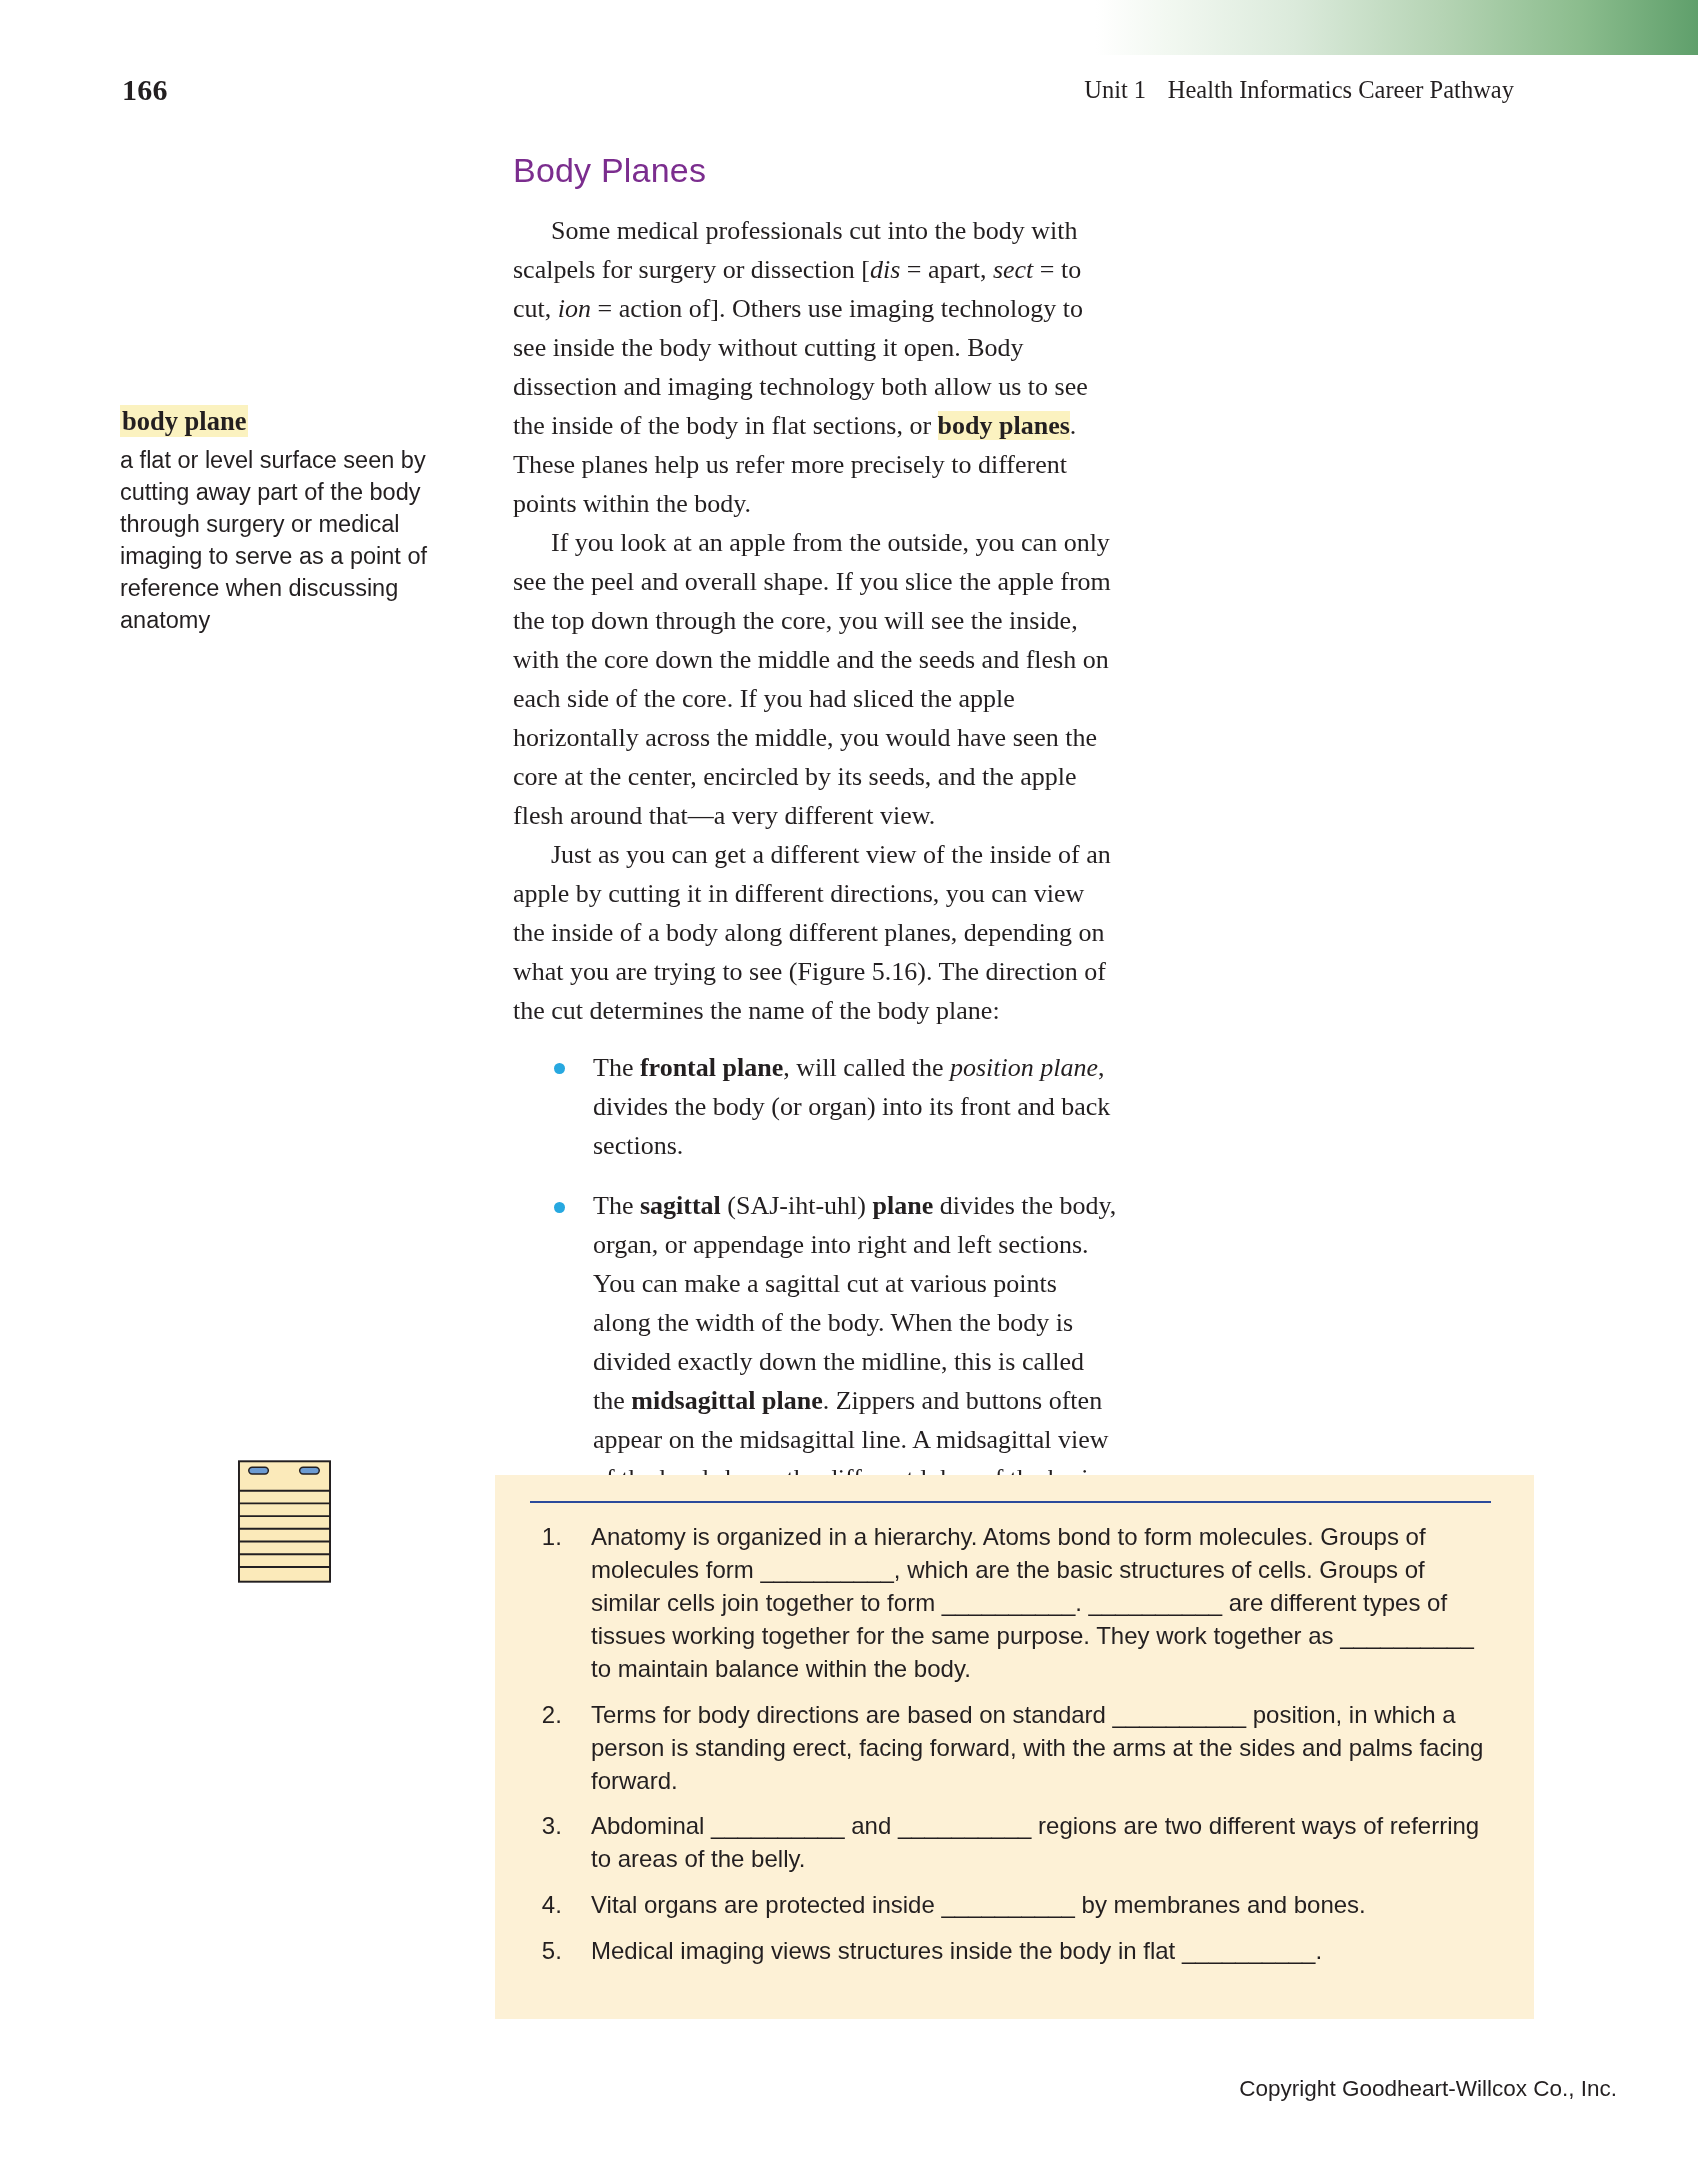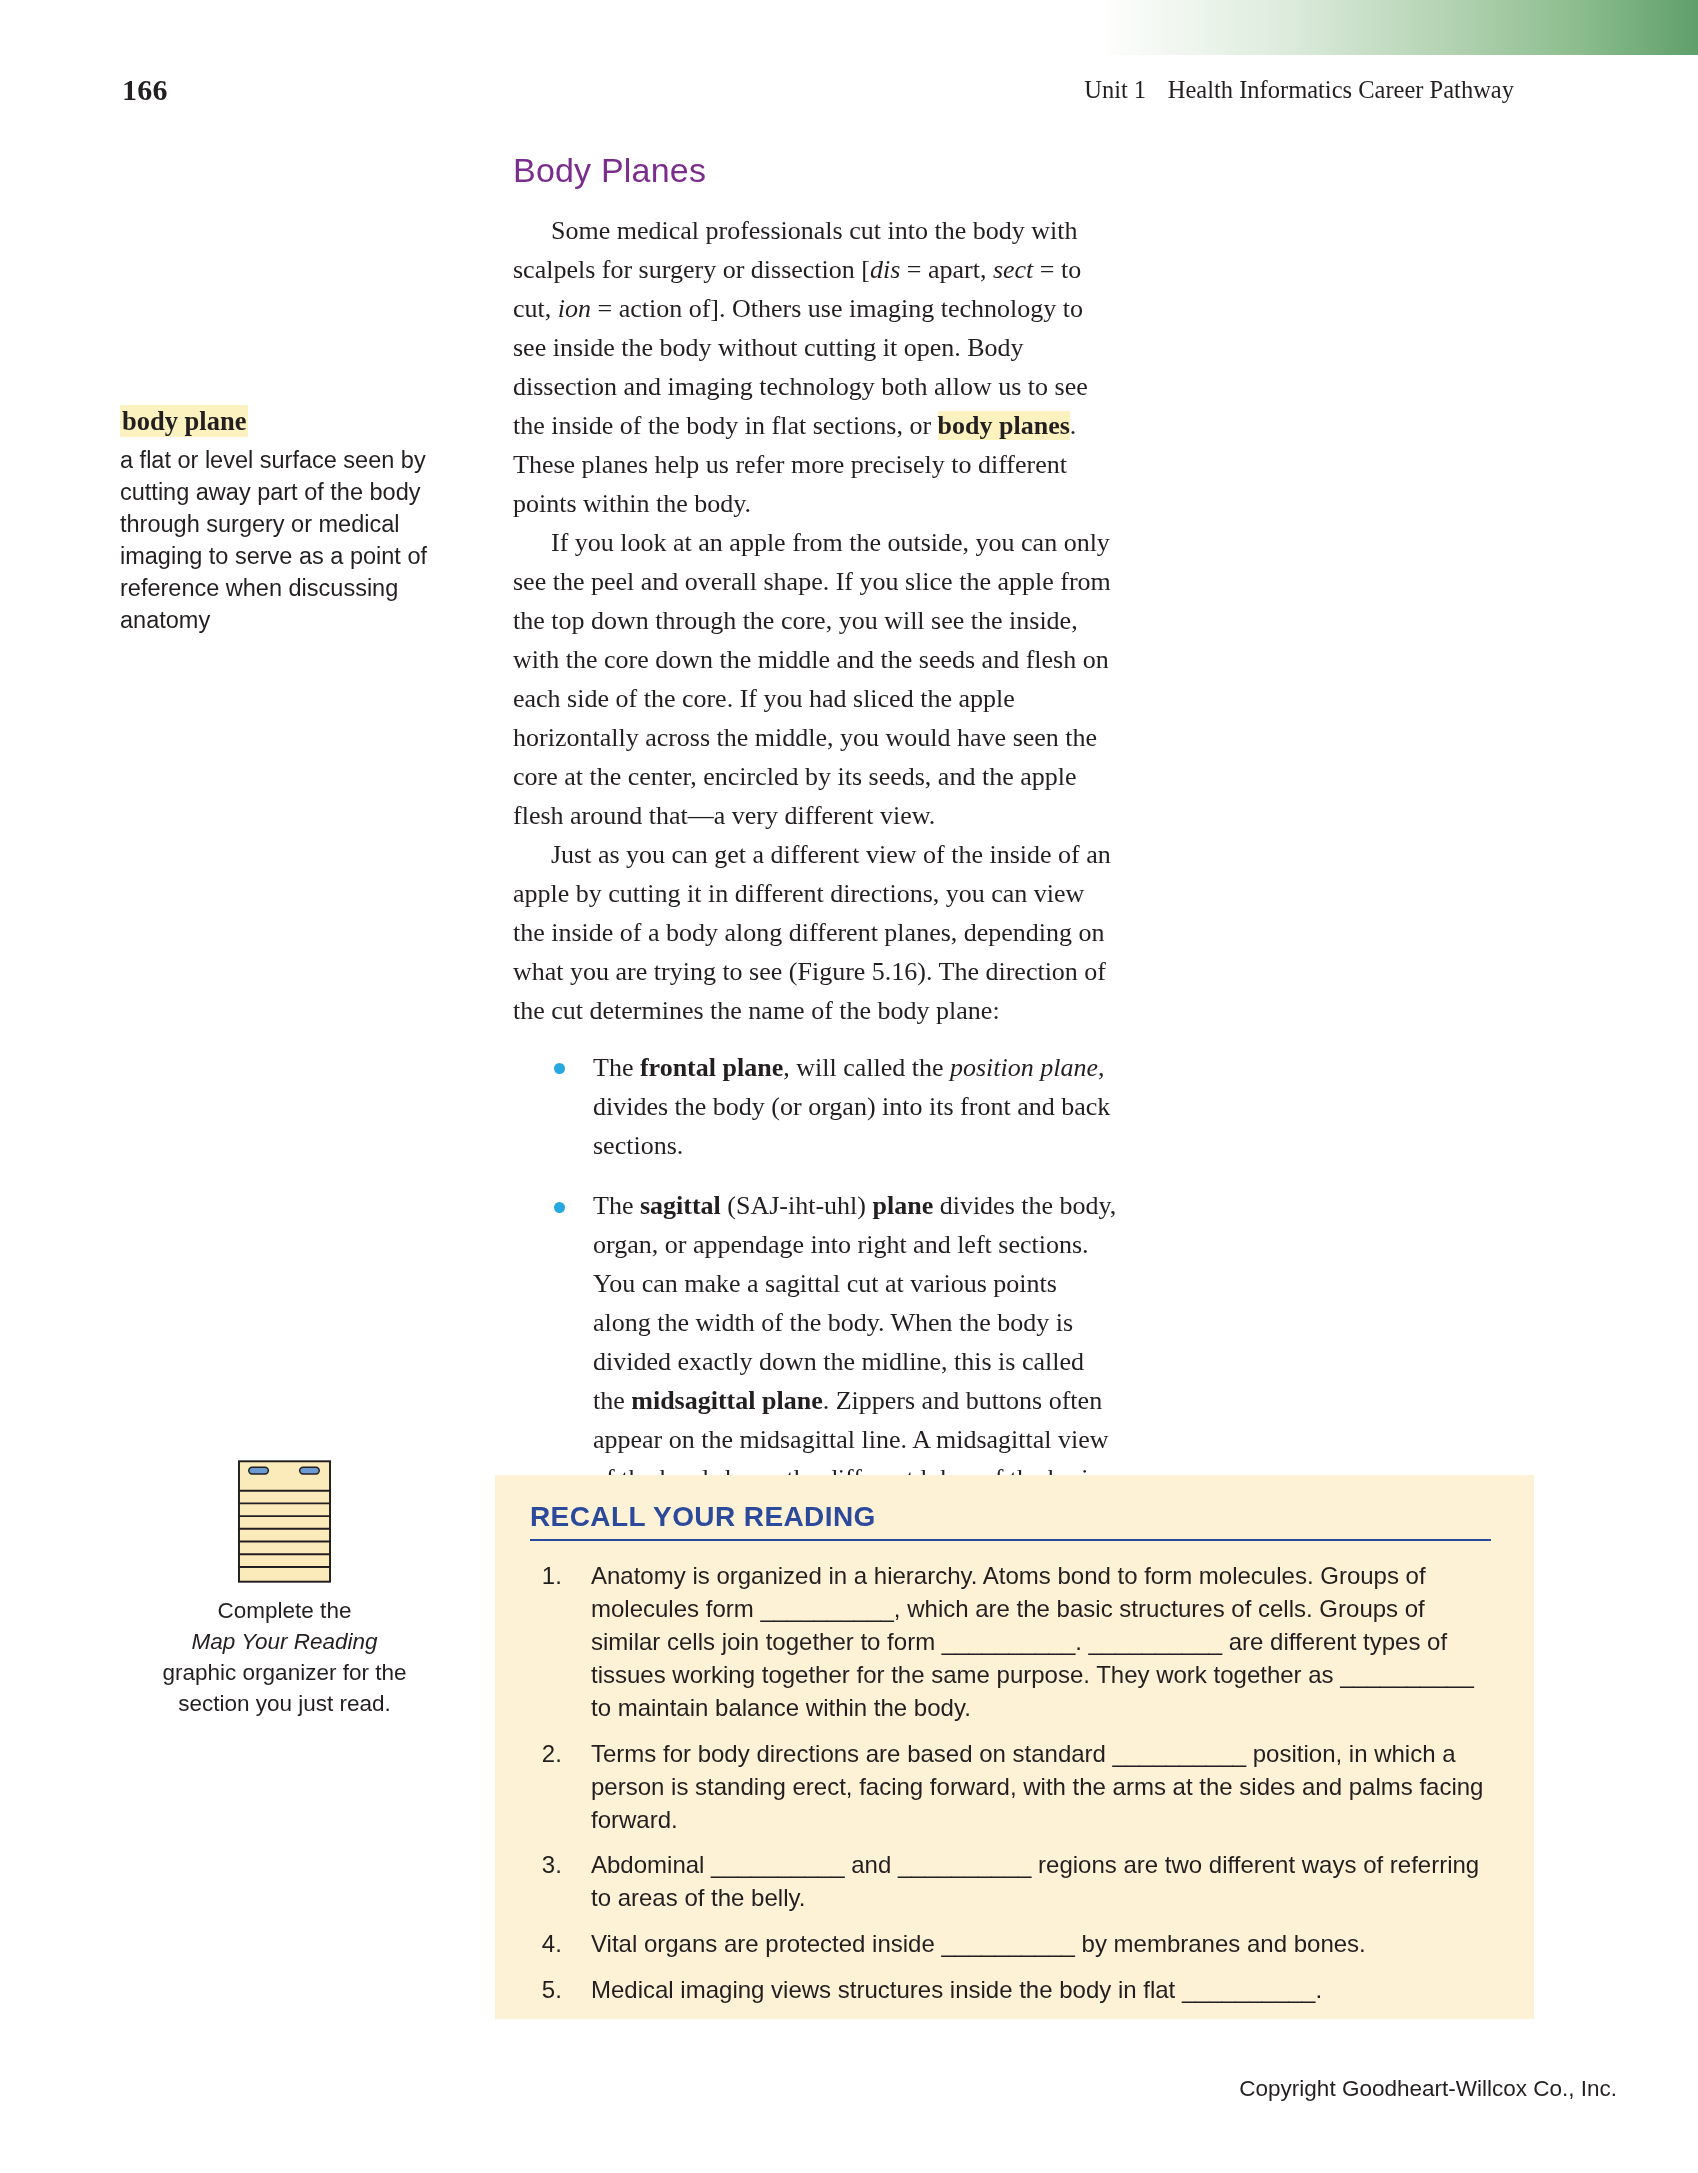--- a/index.html
+++ b/index.html
@@ -285,29 +285,23 @@
         <rect x="63" y="7" width="20" height="7" rx="3.5" fill="#6c9bd2" stroke="#231f20" stroke-width="1.5"></rect>
         <line x1="1" y1="31" x2="94" y2="31" stroke="#231f20" stroke-width="2"></line>
         <line x1="1" y1="44" x2="94" y2="44" stroke="#231f20" stroke-width="2"></line>
         <line x1="1" y1="57" x2="94" y2="57" stroke="#231f20" stroke-width="2"></line>
         <line x1="1" y1="70" x2="94" y2="70" stroke="#231f20" stroke-width="2"></line>
         <line x1="1" y1="83" x2="94" y2="83" stroke="#231f20" stroke-width="2"></line>
         <line x1="1" y1="96" x2="94" y2="96" stroke="#231f20" stroke-width="2"></line>
         <line x1="1" y1="109" x2="94" y2="109" stroke="#231f20" stroke-width="2"></line>
       </svg>
     </div>
-    <div class="map-caption">
-      <span>Complete the</span><br>
-      <span class="t-ital">Map Your Reading</span><br>
-      <span>graphic organizer for the section you just read.</span>
-    </div>
   </div>
 
   <div class="recall-box">
-    <div class="recall-title">RECALL YOUR READING</div>
     <div class="recall-rule"></div>
     <ol class="recall-list">
       <li>Anatomy is organized in a hierarchy. Atoms bond to form molecules. Groups of molecules form __________, which are the basic structures of cells. Groups of similar cells join together to form __________. __________ are different types of tissues working together for the same purpose. They work together as __________ to maintain balance within the body.</li>
       <li>Terms for body directions are based on standard __________ position, in which a person is standing erect, facing forward, with the arms at the sides and palms facing forward.</li>
       <li>Abdominal __________ and __________ regions are two different ways of referring to areas of the belly.</li>
       <li>Vital organs are protected inside __________ by membranes and bones.</li>
       <li>Medical imaging views structures inside the body in flat __________.</li>
     </ol>
   </div>
 

